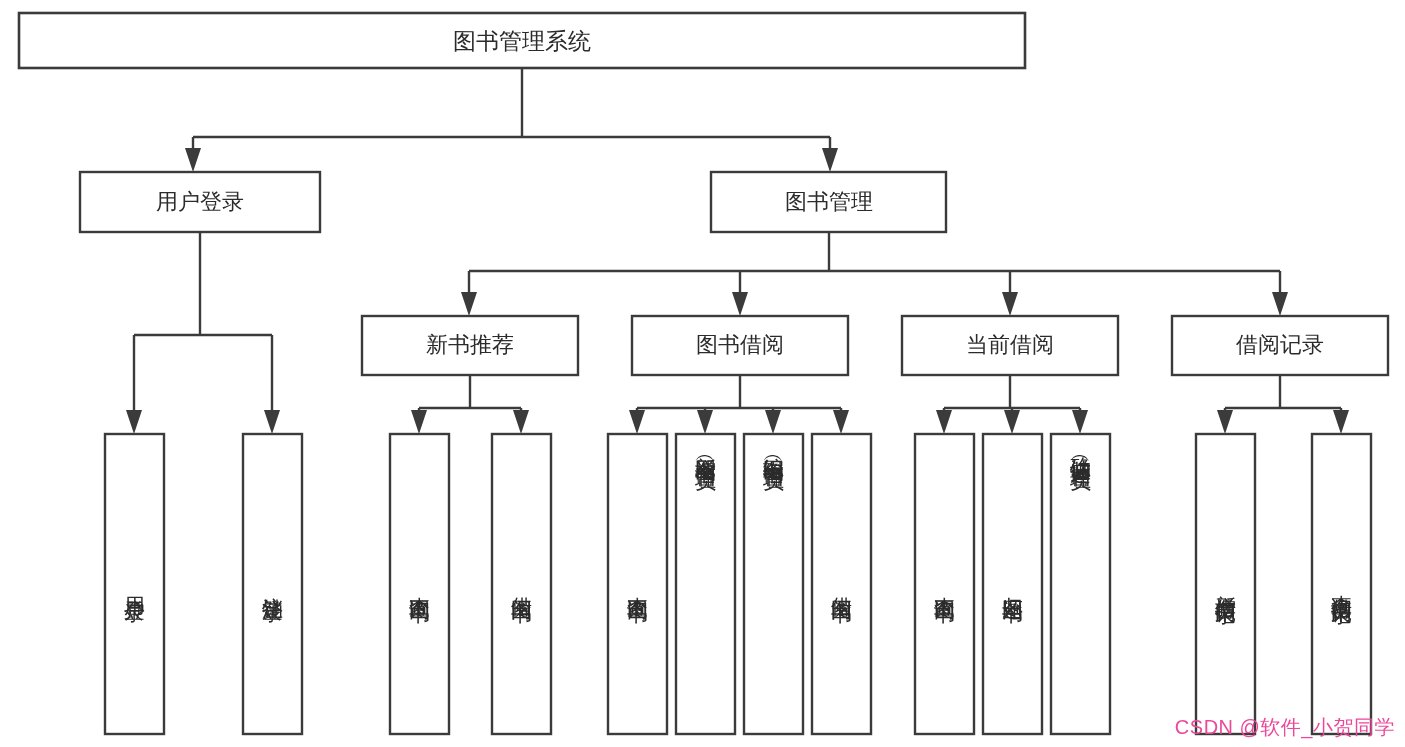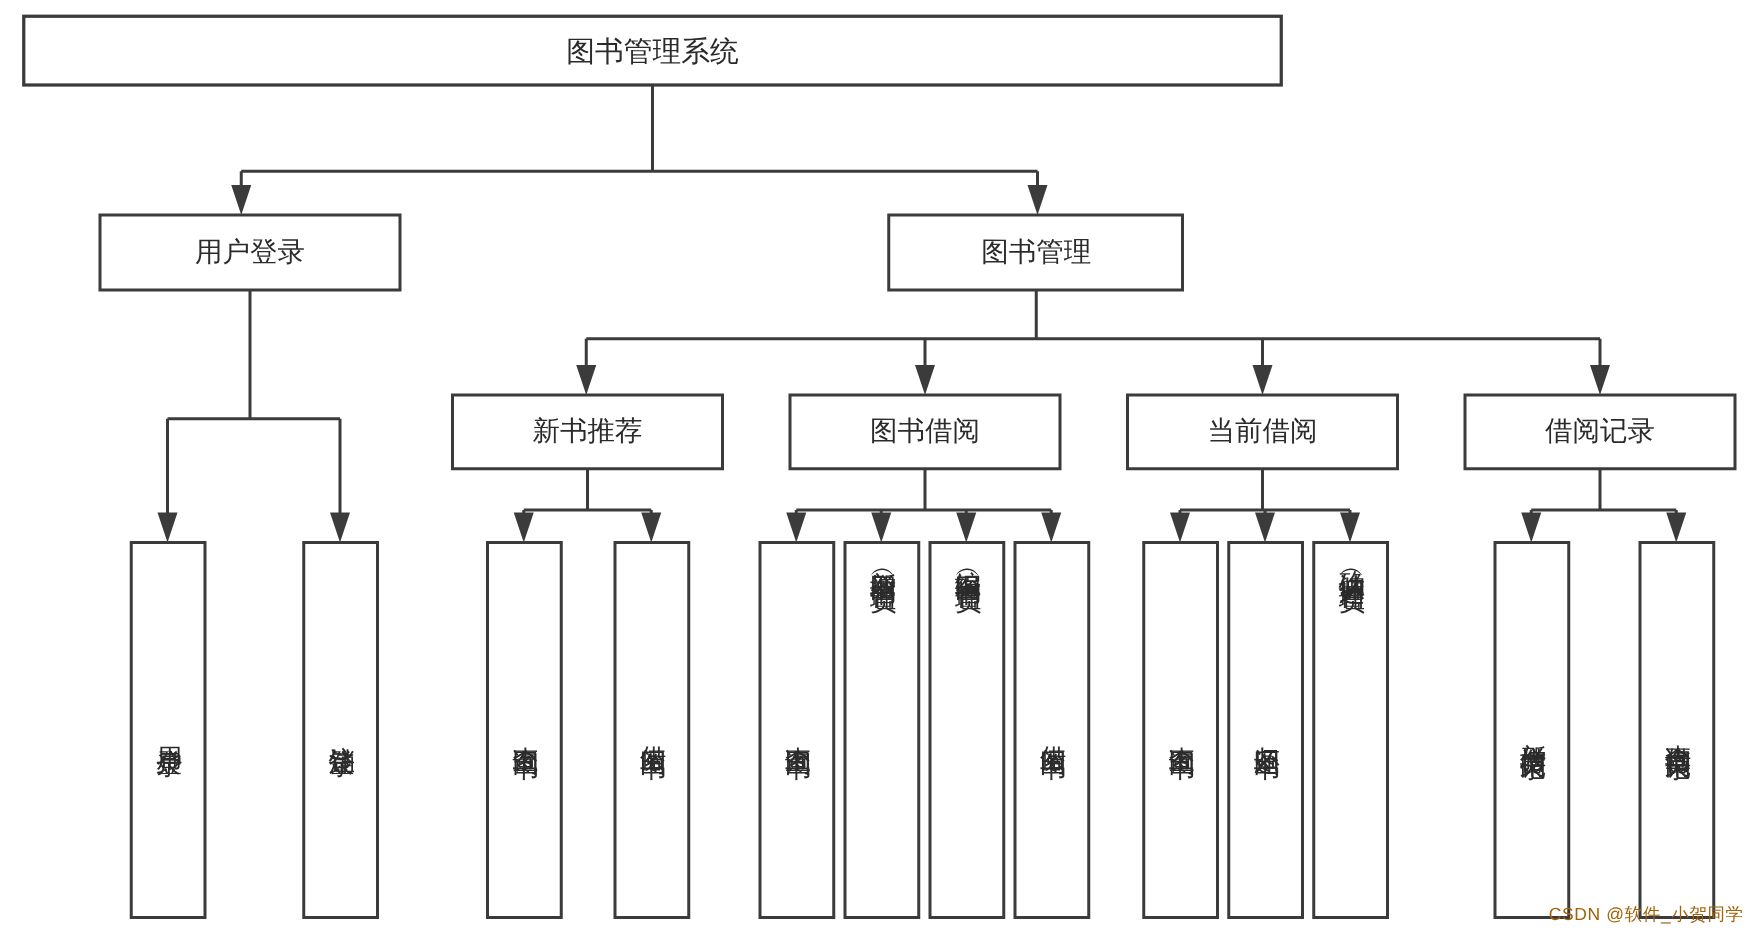--- a/index.html
+++ b/index.html
@@ -75,22 +75,22 @@
     line-height: 1.05;
     letter-spacing: 2px;
     color: #2b2b2b;
     white-space: nowrap;
   }
   .watermark {
     position: absolute;
     right: 10px;
     bottom: 6px;
     font-family: "Liberation Sans", "DejaVu Sans", sans-serif;
-    font-size: 14px;
-    color: #a16207;
+    font-size: 20px;
+    color: #ec4899;
     letter-spacing: 0.5px;
     user-select: none;
     white-space: nowrap;
   }
 </style>
 </head>
 <body>
 
 <div id="diagram-root">
 

